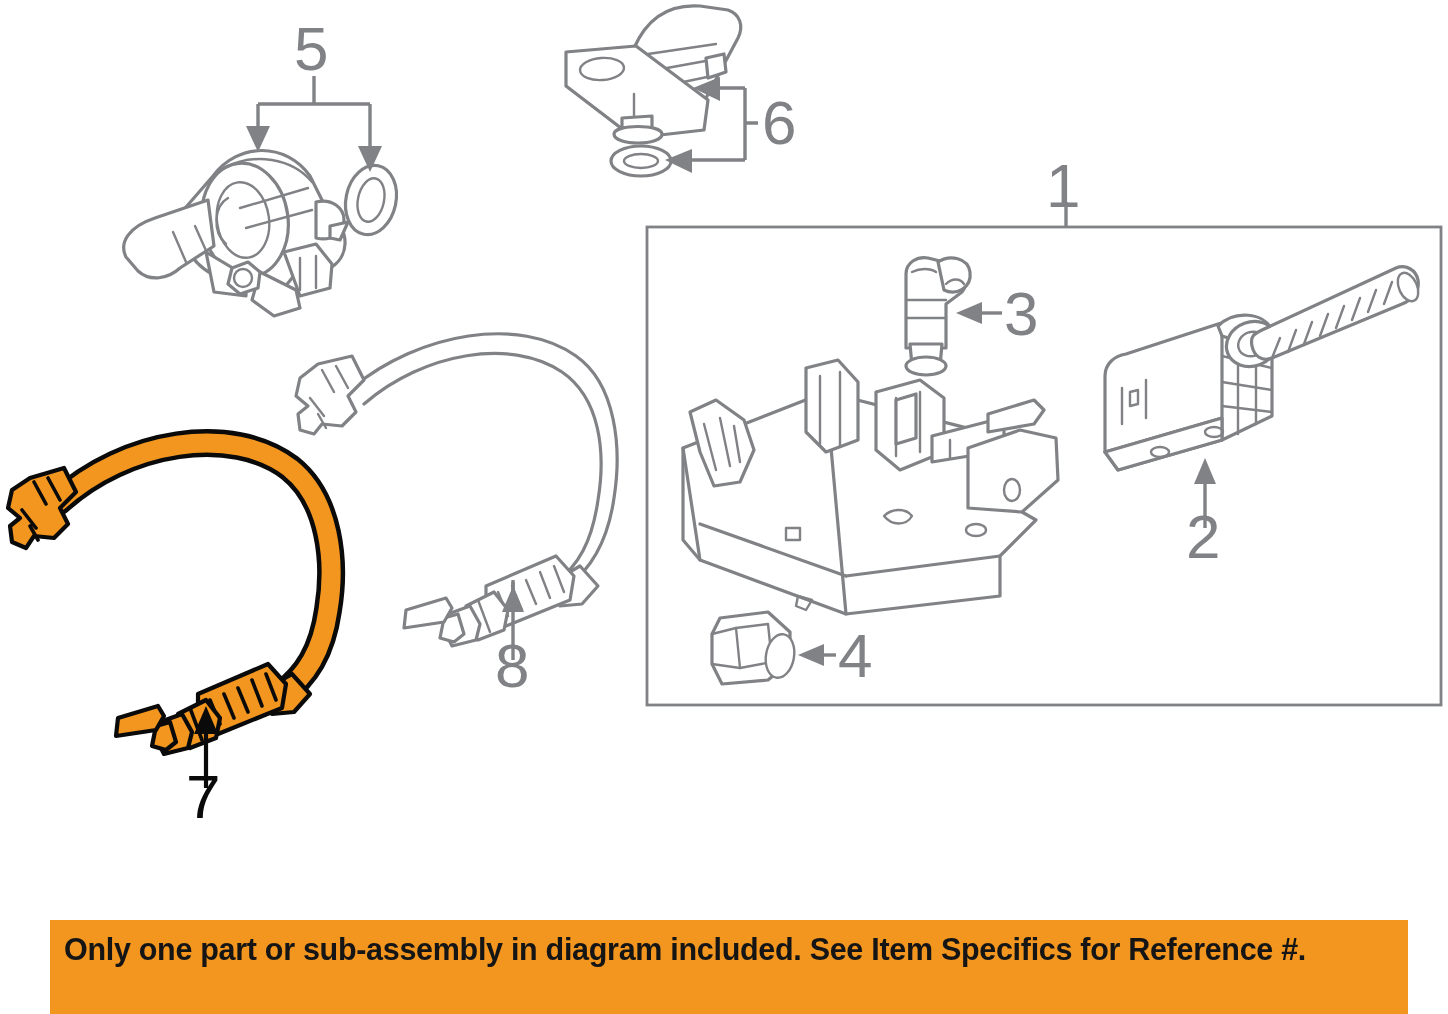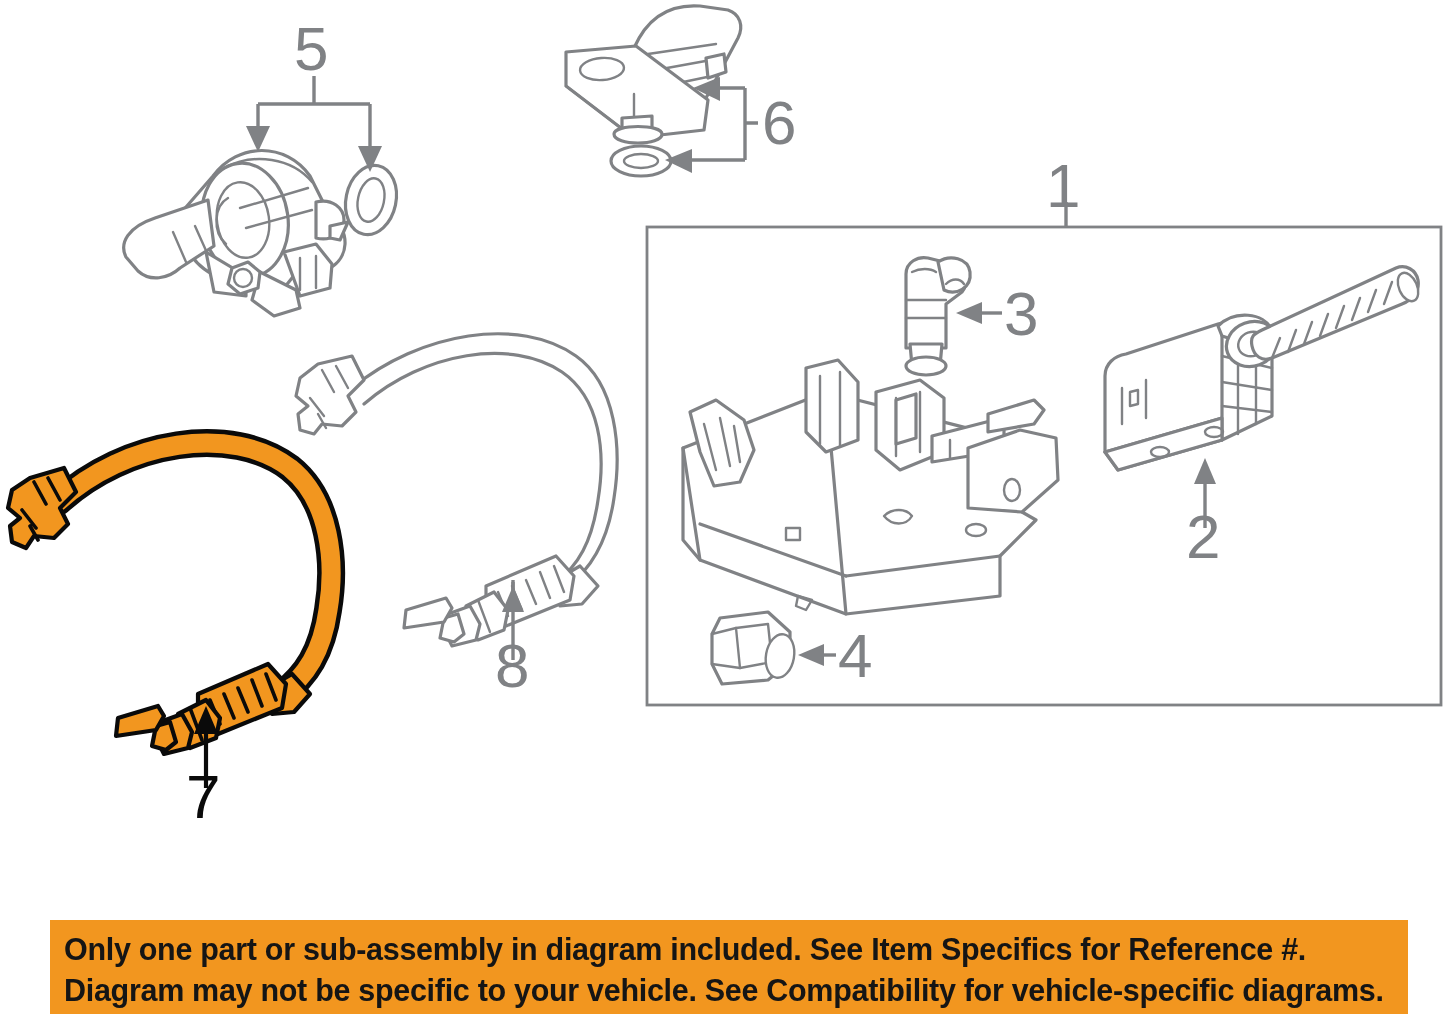--- a/index.html
+++ b/index.html
@@ -293,16 +293,15 @@
 
       <path class="leadk" d="M206,788 L206,726"></path>
       <polygon class="ahdk" points="206,706 194,734 218,734"></polygon>
       <text class="numk" x="186" y="818">7</text>
     </g>
 
   </svg>
 
   <div id="disclaimer-banner">
     <div class="line">Only one part or sub-assembly in diagram included. See Item Specifics for Reference #.</div>
-    <div class="line">Diagram may not be specific to your vehicle. See Compatibility for vehicle-specific diagrams.</div>
   </div>
 
 </div>
 
 </body></html>

